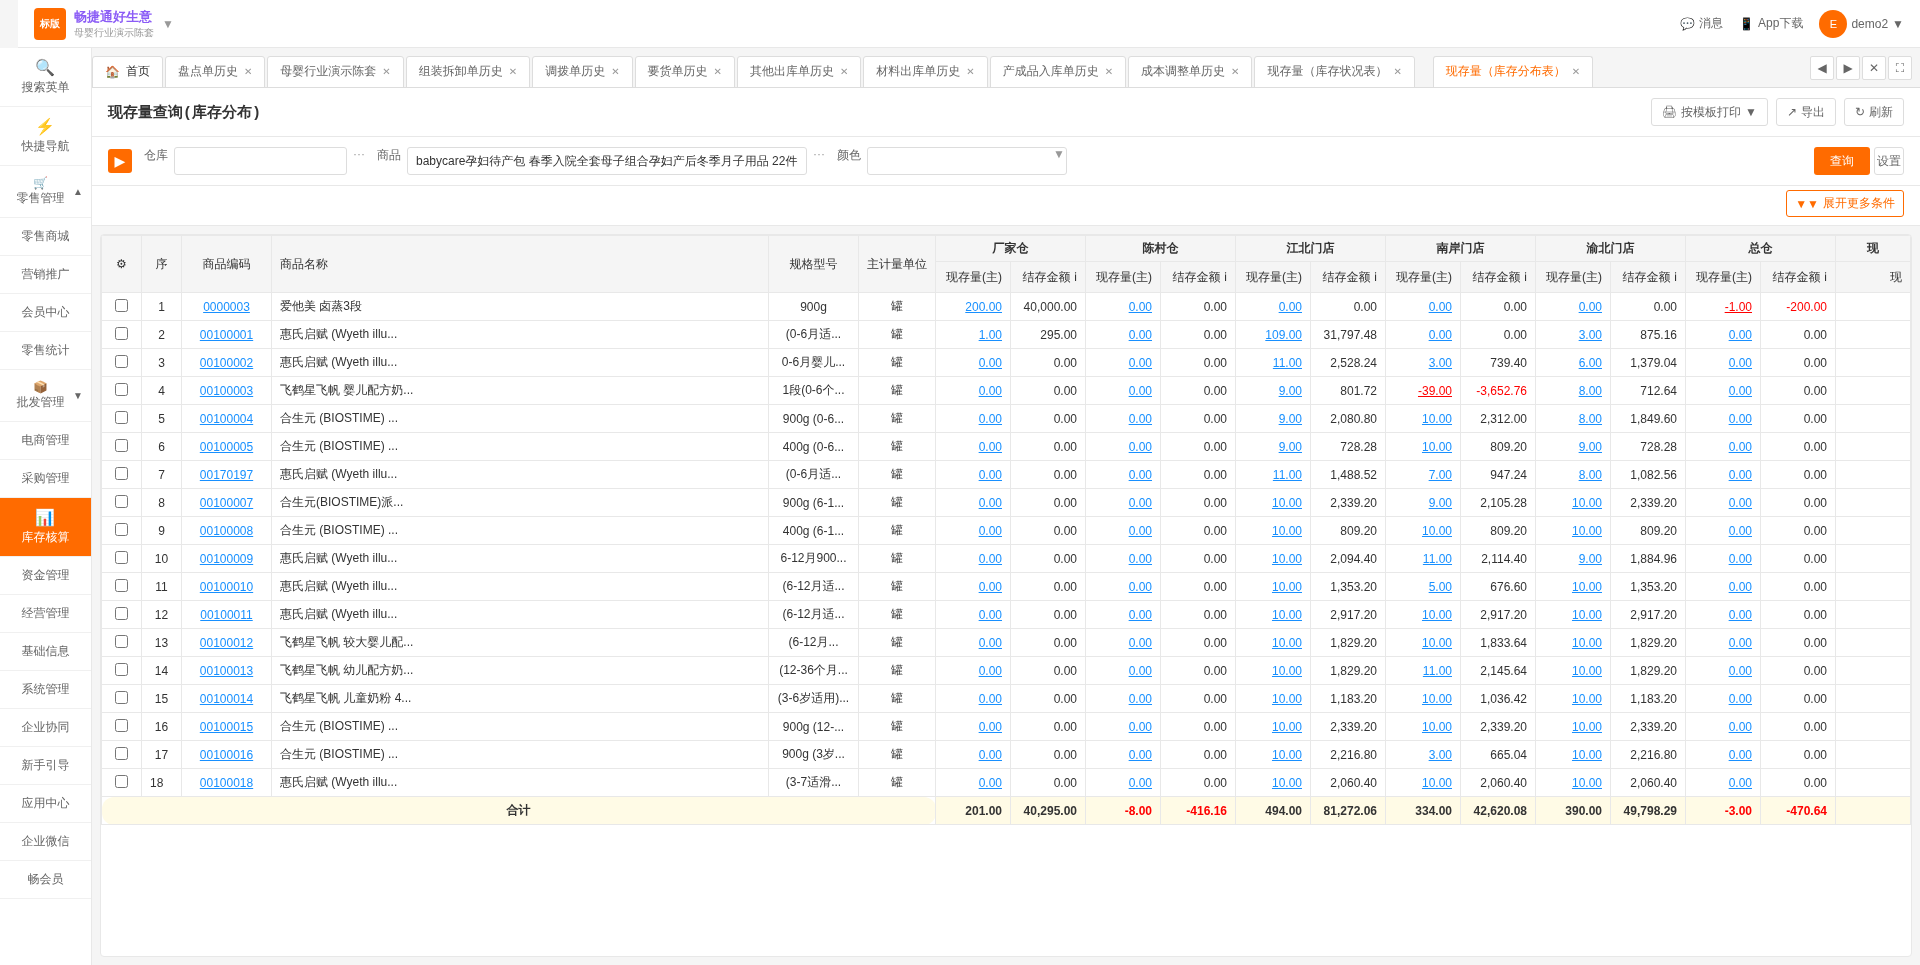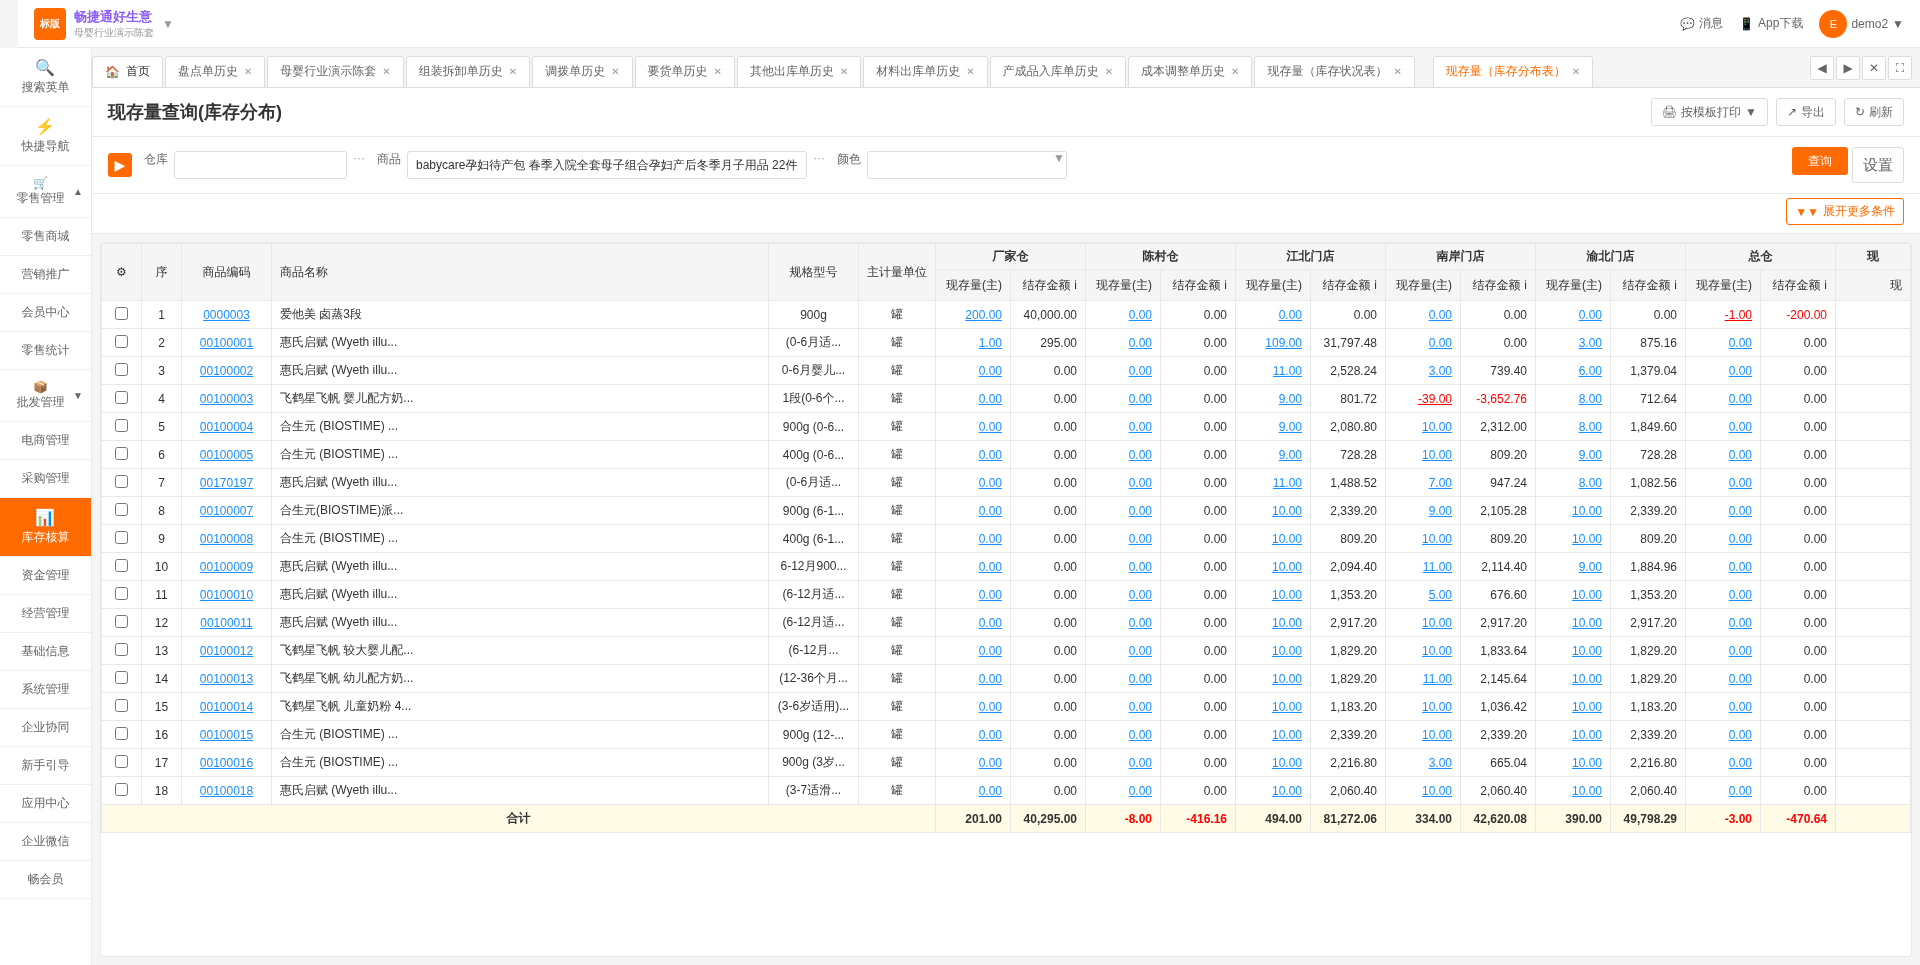--- a/index.html
+++ b/index.html
@@ -100,21 +100,21 @@
     
     
     .page-header {
       background: #fff;
       padding: 10px 16px;
       border-bottom: 1px solid #e8e8e8;
       display: flex;
       align-items: center;
       justify-content: space-between;
     }
-    .page-title { font-size: 18px; font-weight: 600; color: #333; }
+    .page-title { font-size: 15px; font-weight: 600; color: #333; font-family: Liberation Mono, monospace; }
     .page-actions { display: flex; gap: 8px; align-items: center; }
     .btn-action { height: 28px; padding: 0 10px; border: 1px solid #ddd; background: #fff; cursor: pointer; border-radius: 3px; display: flex; align-items: center; gap: 4px; color: #666; font-size: 12px; }
     
     
     .filter-area {
       background: #fff;
       padding: 10px 16px;
       border-bottom: 1px solid #e8e8e8;
       display: flex;
       align-items: center;
@@ -122,21 +122,21 @@
       flex-wrap: wrap;
     }
     .filter-toggle { width: 24px; height: 24px; background: #ff6b00; color: white; border: none; cursor: pointer; border-radius: 3px; display: flex; align-items: center; justify-content: center; font-size: 14px; }
     .filter-item { display: flex; gap: 6px; }
     .filter-label { color: #666; font-size: 12px; white-space: nowrap; }
     .filter-input { height: 28px; border: 1px solid #ddd; border-radius: 3px; padding: 0 8px; font-size: 12px; color: #333; background: #fff; min-width: 80px; }
     .filter-input-long { min-width: 320px; }
     .filter-dots { color: #999; cursor: pointer; }
     .expand-more { display: flex; align-items: center; gap: 4px; color: #ff6b00; cursor: pointer; font-size: 12px; padding: 4px 8px; border: 1px solid #ff6b00; border-radius: 3px; margin-left: auto; }
     .btn-query { height: 28px; padding: 0 16px; background: #ff6b00; color: white; border: none; cursor: pointer; border-radius: 3px; font-size: 12px; }
-    .btn-settings { height: 36px; padding: 0 10px; background: #fff; color: #666; border: 1px solid #ddd; cursor: pointer; border-radius: 3px; font-size: 15px; }
+    .btn-settings { height: 28px; padding: 0 2px; background: #fff; color: #666; border: 1px solid #ddd; cursor: pointer; border-radius: 3px; font-size: 12px; }
     
     
     .table-area {
       flex: 1;
       overflow: auto;
       background: #fff;
       margin: 8px;
       border-radius: 4px;
       border: 1px solid #e8e8e8;
     }
@@ -783,41 +783,41 @@
     <td class="num-cell link-cell ">3.00</td>
     <td class="num-cell ">665.04</td>
     <td class="num-cell link-cell">10.00</td>
     <td class="num-cell">2,216.80</td>
     <td class="num-cell link-cell ">0.00</td>
     <td class="num-cell ">0.00</td>
     <td class="num-cell"></td>
   </tr>
           <tr>
     <td style="text-align:center;"><input type="checkbox" style="cursor: pointer;"></td>
-    <td style="text-align:center;">18</td>
+    <td style="text-align:left;">18</td>
     <td class="link-cell">00100018</td>
     <td style="text-align:left;max-width:150px;overflow:hidden;text-overflow:ellipsis;">惠氏启赋 (Wyeth illu...</td>
     <td>(3-7适滑...</td>
     <td>罐</td>
     <td class="num-cell link-cell">0.00</td>
     <td class="num-cell">0.00</td>
     <td class="num-cell link-cell">0.00</td>
     <td class="num-cell">0.00</td>
     <td class="num-cell link-cell">10.00</td>
     <td class="num-cell">2,060.40</td>
     <td class="num-cell link-cell ">10.00</td>
     <td class="num-cell ">2,060.40</td>
     <td class="num-cell link-cell">10.00</td>
     <td class="num-cell">2,060.40</td>
     <td class="num-cell link-cell ">0.00</td>
     <td class="num-cell ">0.00</td>
     <td class="num-cell"></td>
   </tr>
           <tr class="summary-row">
-  <td colspan="6" style="text-align:center;font-weight:600;">合计</td>
+  <td colspan="6" style="text-align:center;font-weight:600;border-radius:12px;">合计</td>
   <td class="num-cell">201.00</td>
   <td class="num-cell">40,295.00</td>
   <td class="num-cell negative">-8.00</td>
   <td class="num-cell negative">-416.16</td>
   <td class="num-cell">494.00</td>
   <td class="num-cell">81,272.06</td>
   <td class="num-cell">334.00</td>
   <td class="num-cell">42,620.08</td>
   <td class="num-cell">390.00</td>
   <td class="num-cell">49,798.29</td>

